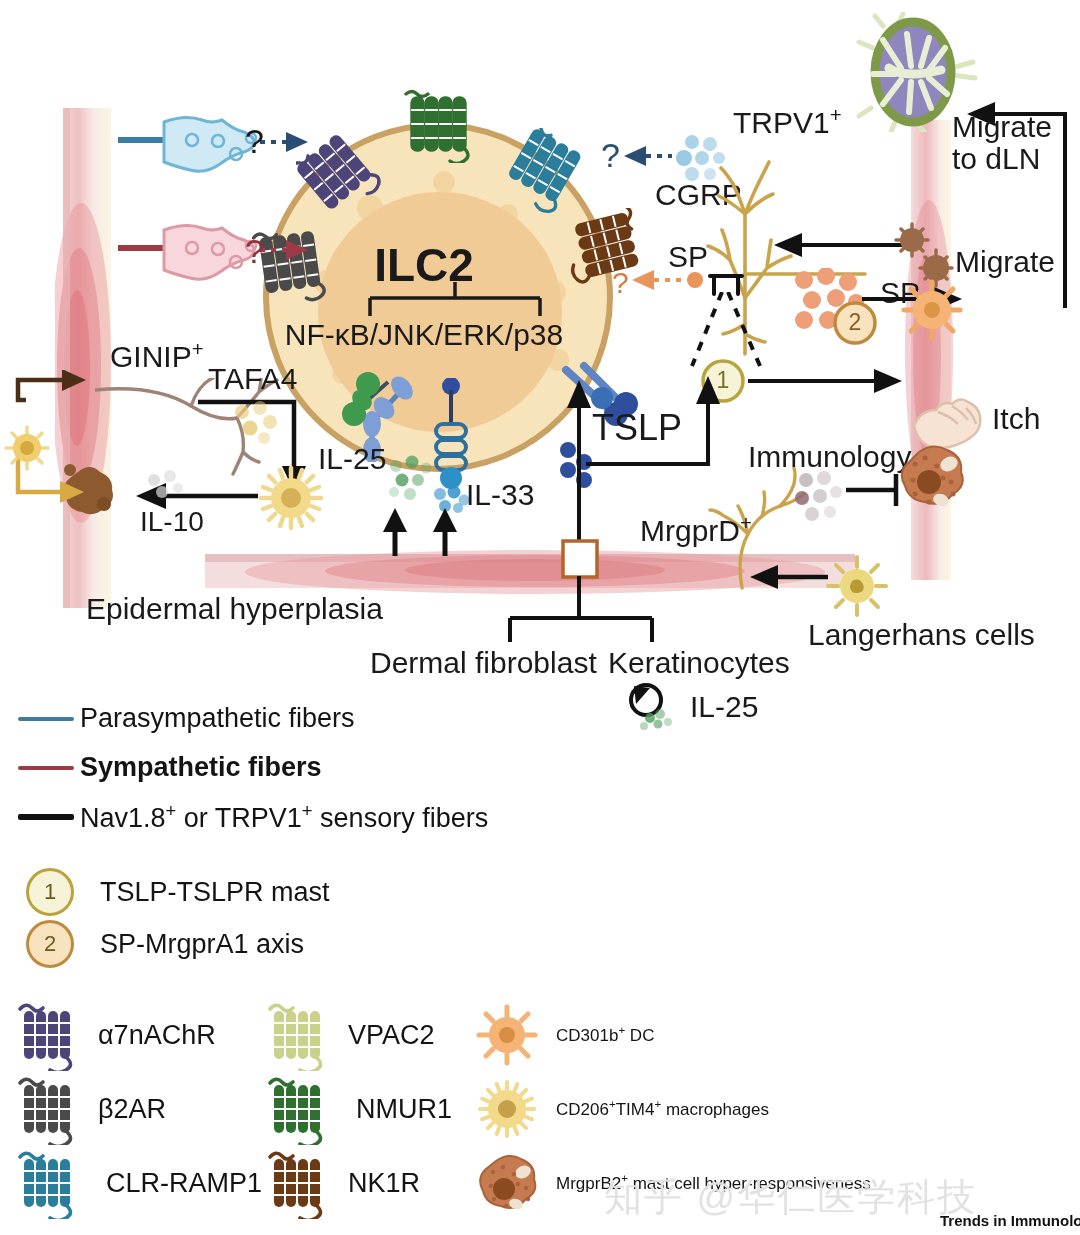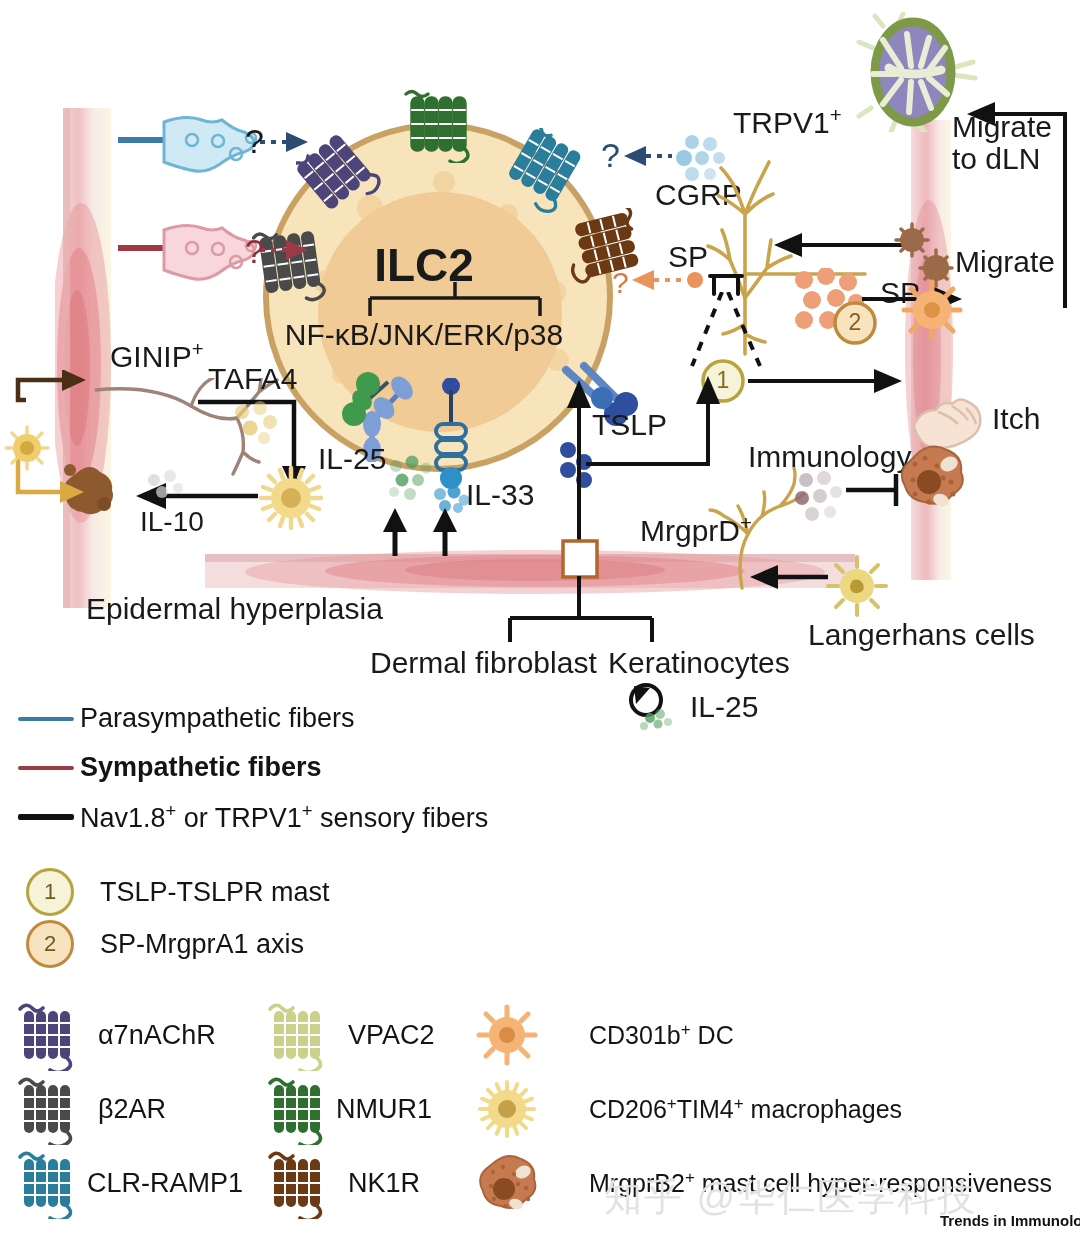--- a/index.html
+++ b/index.html
@@ -3,21 +3,21 @@
 <meta charset="utf-8">
 <style>
   html,body{margin:0;padding:0;background:#fff;}
   body{font-family:"Liberation Sans", sans-serif;}
   #stage{position:relative;width:1080px;height:1235px;background:#ffffff;overflow:hidden;}
   .abs{position:absolute;}
   .lbl{position:absolute;color:#1a1a1a;white-space:nowrap;line-height:1.12;}
   .sup{font-size:.68em;vertical-align:super;}
   svg{display:block;}
   .legend-text{font-size:27px;color:#141414;white-space:nowrap;}
-  .legend-text-sm{font-size:25px;color:#141414;white-space:nowrap;margin-left:33px;}
+  .legend-text-sm{font-size:17px;color:#141414;white-space:nowrap;}
   .wm{position:absolute;color:#e2e2e2;font-size:38px;letter-spacing:2px;white-space:nowrap;}
   .tii{position:absolute;color:#111;font-size:15px;font-weight:bold;white-space:nowrap;}
 </style>
 </head>
 <body>
 
 <div id="stage">
 
   <svg class="abs" style="left:55px;top:108px;" width="70" height="500">
     <defs>
@@ -402,21 +402,21 @@
 
   <svg class="abs" style="left:566px;top:378px;" width="26" height="170">
     <path d="M13 168 V28" stroke="#111" stroke-width="4"></path>
     <path d="M1 30 L13 2 L25 30 Z" fill="#111"></path>
   </svg>
 
   <svg class="abs" style="left:586px;top:372px;" width="140" height="96">
     <path d="M0 92 H122 V30" stroke="#111" stroke-width="4" fill="none"></path>
     <path d="M110 32 L122 4 L134 32 Z" fill="#111"></path>
   </svg>
-  <div class="lbl" style="left:592px;top:408px;font-size:30px;">TSLP</div>
+  <div class="lbl" style="left:592px;top:408px;font-size:36px;">TSLP</div>
 
   <svg class="abs" style="left:382px;top:508px;" width="26" height="50">
     <path d="M13 48 V22" stroke="#111" stroke-width="5"></path>
     <path d="M1 24 L13 0 L25 24 Z" fill="#111"></path>
   </svg>
   <svg class="abs" style="left:432px;top:508px;" width="26" height="50">
     <path d="M13 48 V22" stroke="#111" stroke-width="5"></path>
     <path d="M1 24 L13 0 L25 24 Z" fill="#111"></path>
   </svg>
   <div class="lbl" style="left:318px;top:442px;font-size:30px;">IL-25</div>
@@ -628,21 +628,21 @@
           <rect x="32" y="12" width="10" height="48" rx="5" fill="#4a4a4a"></rect>
           <rect x="44" y="12" width="10" height="48" rx="5" fill="#4a4a4a"></rect>
           <path d="M8 24 h10 M8 36 h10 M8 48 h10" stroke="#fff" stroke-width="2"></path>
           <path d="M20 24 h10 M20 36 h10 M20 48 h10" stroke="#fff" stroke-width="2"></path>
           <path d="M32 24 h10 M32 36 h10 M32 48 h10" stroke="#fff" stroke-width="2"></path>
           <path d="M44 24 h10 M44 36 h10 M44 48 h10" stroke="#fff" stroke-width="2"></path>
     <path d="M50 58 q9 8 0 13 q-9 5 -16 0" stroke="#4a4a4a" stroke-width="3.6" fill="none" stroke-linecap="round"></path>
         </svg>
         <span class="legend-text">β2AR</span>
       </div>
-      <div style="display: flex; align-items: center; gap: 9px; grid-area: 3 / 1;">
+      <div style="display: flex; align-items: center; gap: 28px; grid-area: 3 / 1;">
         <svg width="62" height="72">
           <path d="M4 10 q6 -7 12 -1 q5 6 11 0" stroke="#2a7d9b" stroke-width="3.6" fill="none" stroke-linecap="round"></path>
     <rect x="8" y="12" width="10" height="48" rx="5" fill="#2a7d9b"></rect>
           <rect x="20" y="12" width="10" height="48" rx="5" fill="#2a7d9b"></rect>
           <rect x="32" y="12" width="10" height="48" rx="5" fill="#2a7d9b"></rect>
           <rect x="44" y="12" width="10" height="48" rx="5" fill="#2a7d9b"></rect>
           <path d="M8 24 h10 M8 36 h10 M8 48 h10" stroke="#fff" stroke-width="2"></path>
           <path d="M20 24 h10 M20 36 h10 M20 48 h10" stroke="#fff" stroke-width="2"></path>
           <path d="M32 24 h10 M32 36 h10 M32 48 h10" stroke="#fff" stroke-width="2"></path>
           <path d="M44 24 h10 M44 36 h10 M44 48 h10" stroke="#fff" stroke-width="2"></path>
@@ -658,21 +658,21 @@
           <rect x="32" y="12" width="10" height="48" rx="5" fill="#c9d18b"></rect>
           <rect x="44" y="12" width="10" height="48" rx="5" fill="#c9d18b"></rect>
           <path d="M8 24 h10 M8 36 h10 M8 48 h10" stroke="#fff" stroke-width="2"></path>
           <path d="M20 24 h10 M20 36 h10 M20 48 h10" stroke="#fff" stroke-width="2"></path>
           <path d="M32 24 h10 M32 36 h10 M32 48 h10" stroke="#fff" stroke-width="2"></path>
           <path d="M44 24 h10 M44 36 h10 M44 48 h10" stroke="#fff" stroke-width="2"></path>
     <path d="M50 58 q9 8 0 13 q-9 5 -16 0" stroke="#c9d18b" stroke-width="3.6" fill="none" stroke-linecap="round"></path>
         </svg>
         <span class="legend-text">VPAC2</span>
       </div>
-      <div style="display: flex; align-items: center; gap: 8px; grid-area: 2 / 2;">
+      <div style="display: flex; align-items: center; gap: 28px; grid-area: 2 / 2;">
         <svg width="62" height="72">
           <path d="M4 10 q6 -7 12 -1 q5 6 11 0" stroke="#2f7030" stroke-width="3.6" fill="none" stroke-linecap="round"></path>
     <rect x="8" y="12" width="10" height="48" rx="5" fill="#2f7030"></rect>
           <rect x="20" y="12" width="10" height="48" rx="5" fill="#2f7030"></rect>
           <rect x="32" y="12" width="10" height="48" rx="5" fill="#2f7030"></rect>
           <rect x="44" y="12" width="10" height="48" rx="5" fill="#2f7030"></rect>
           <path d="M8 24 h10 M8 36 h10 M8 48 h10" stroke="#fff" stroke-width="2"></path>
           <path d="M20 24 h10 M20 36 h10 M20 48 h10" stroke="#fff" stroke-width="2"></path>
           <path d="M32 24 h10 M32 36 h10 M32 48 h10" stroke="#fff" stroke-width="2"></path>
           <path d="M44 24 h10 M44 36 h10 M44 48 h10" stroke="#fff" stroke-width="2"></path>

